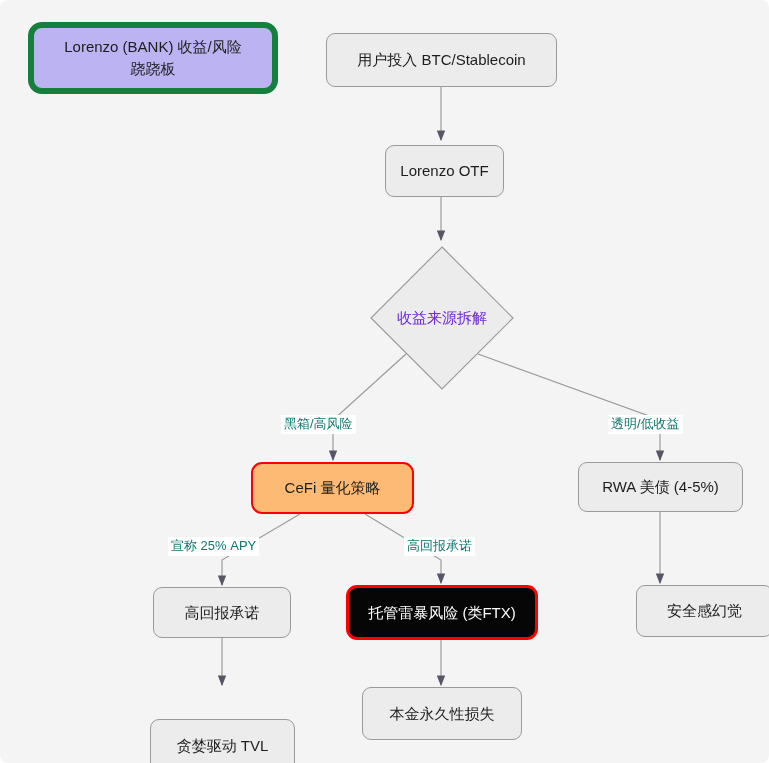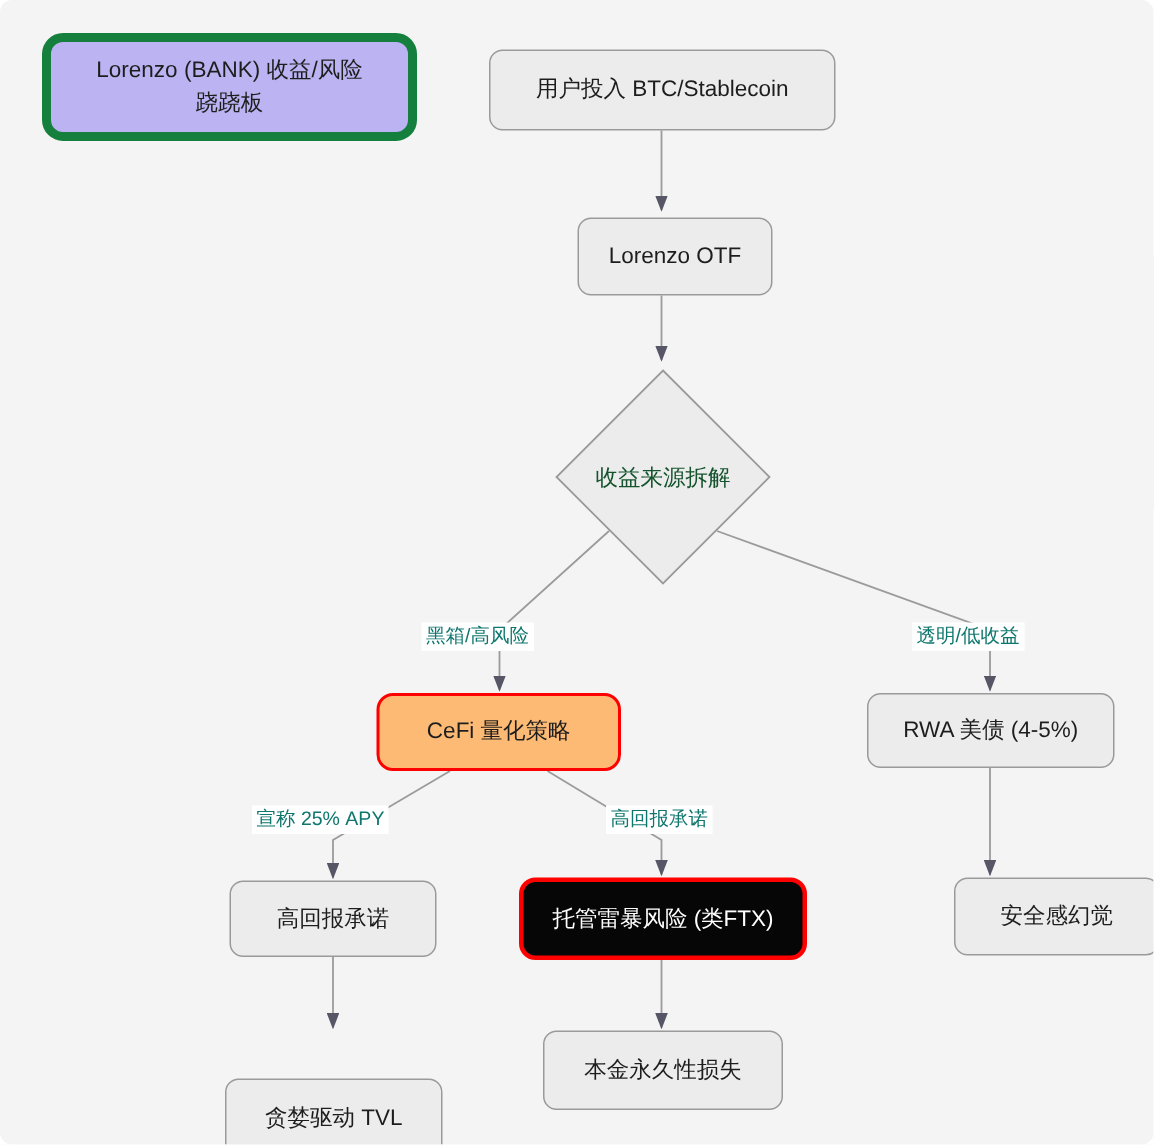--- a/index.html
+++ b/index.html
@@ -84,21 +84,21 @@
   .diamond-label {
     position: absolute;
     left: 0;
     top: 0;
     width: 100%;
     height: 100%;
     display: flex;
     align-items: center;
     justify-content: center;
     font-size: 15px;
-    color: #14532d;
+    color: #6d28d9;
   }
 
   
   .edge-label {
     position: absolute;
     background: #ffffff;
     color: #0f766e;
     font-size: 13px;
     line-height: 1.3;
     padding: 1px 3px;
@@ -135,21 +135,21 @@
     <path d="M 222 638 L 222 685" stroke="#9b9b9b" stroke-width="1.2" fill="none" marker-end="url(#arrowhead)"></path>
 
     <path d="M 441 640 L 441 685" stroke="#9b9b9b" stroke-width="1.2" fill="none" marker-end="url(#arrowhead)"></path>
   </svg>
 
   <div class="node title-node" style="left:28px; top:22px; width:250px; height:72px;">Lorenzo (BANK) 收益/风险
 跷跷板</div>
 
   <div class="node default" style="left:326px; top:33px; width:231px; height:54px;">用户投入 BTC/Stablecoin</div>
 
-  <div class="node default" style="left:385px; top:145px; width:130px; height:52px;">Lorenzo OTF</div>
+  <div class="node default" style="left:385px; top:145px; width:119px; height:52px;">Lorenzo OTF</div>
 
   <div class="diamond-wrap" style="left:369px; top:245px; width:146px; height:146px;">
     <svg class="diamond-shape" viewBox="0 0 146 146" xmlns="http://www.w3.org/2000/svg">
       <polygon points="73,2 144,73 73,144 2,73" fill="#ececec" stroke="#9a9a9a" stroke-width="1.2"></polygon>
     </svg>
     <div class="diamond-label">收益来源拆解</div>
   </div>
 
   <div class="node danger" style="left:251px; top:462px; width:163px; height:52px;">CeFi 量化策略</div>
 

